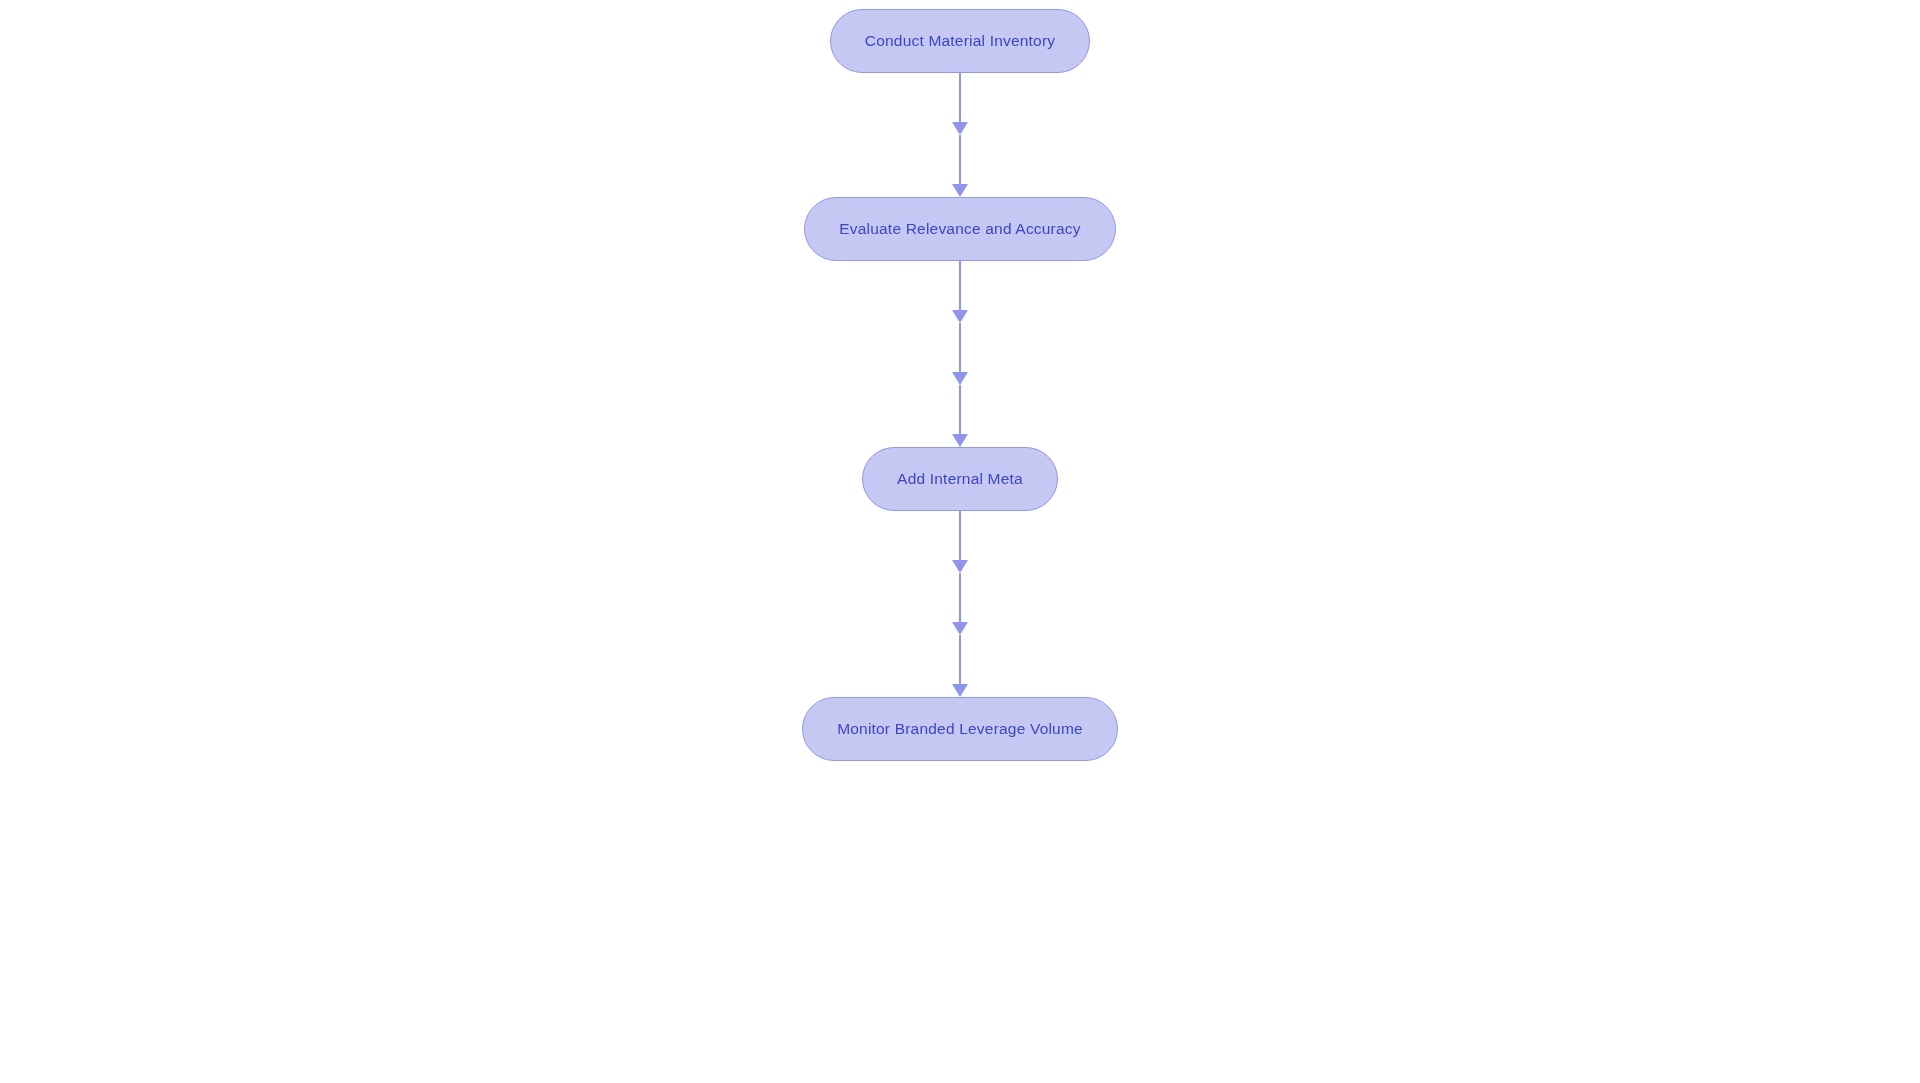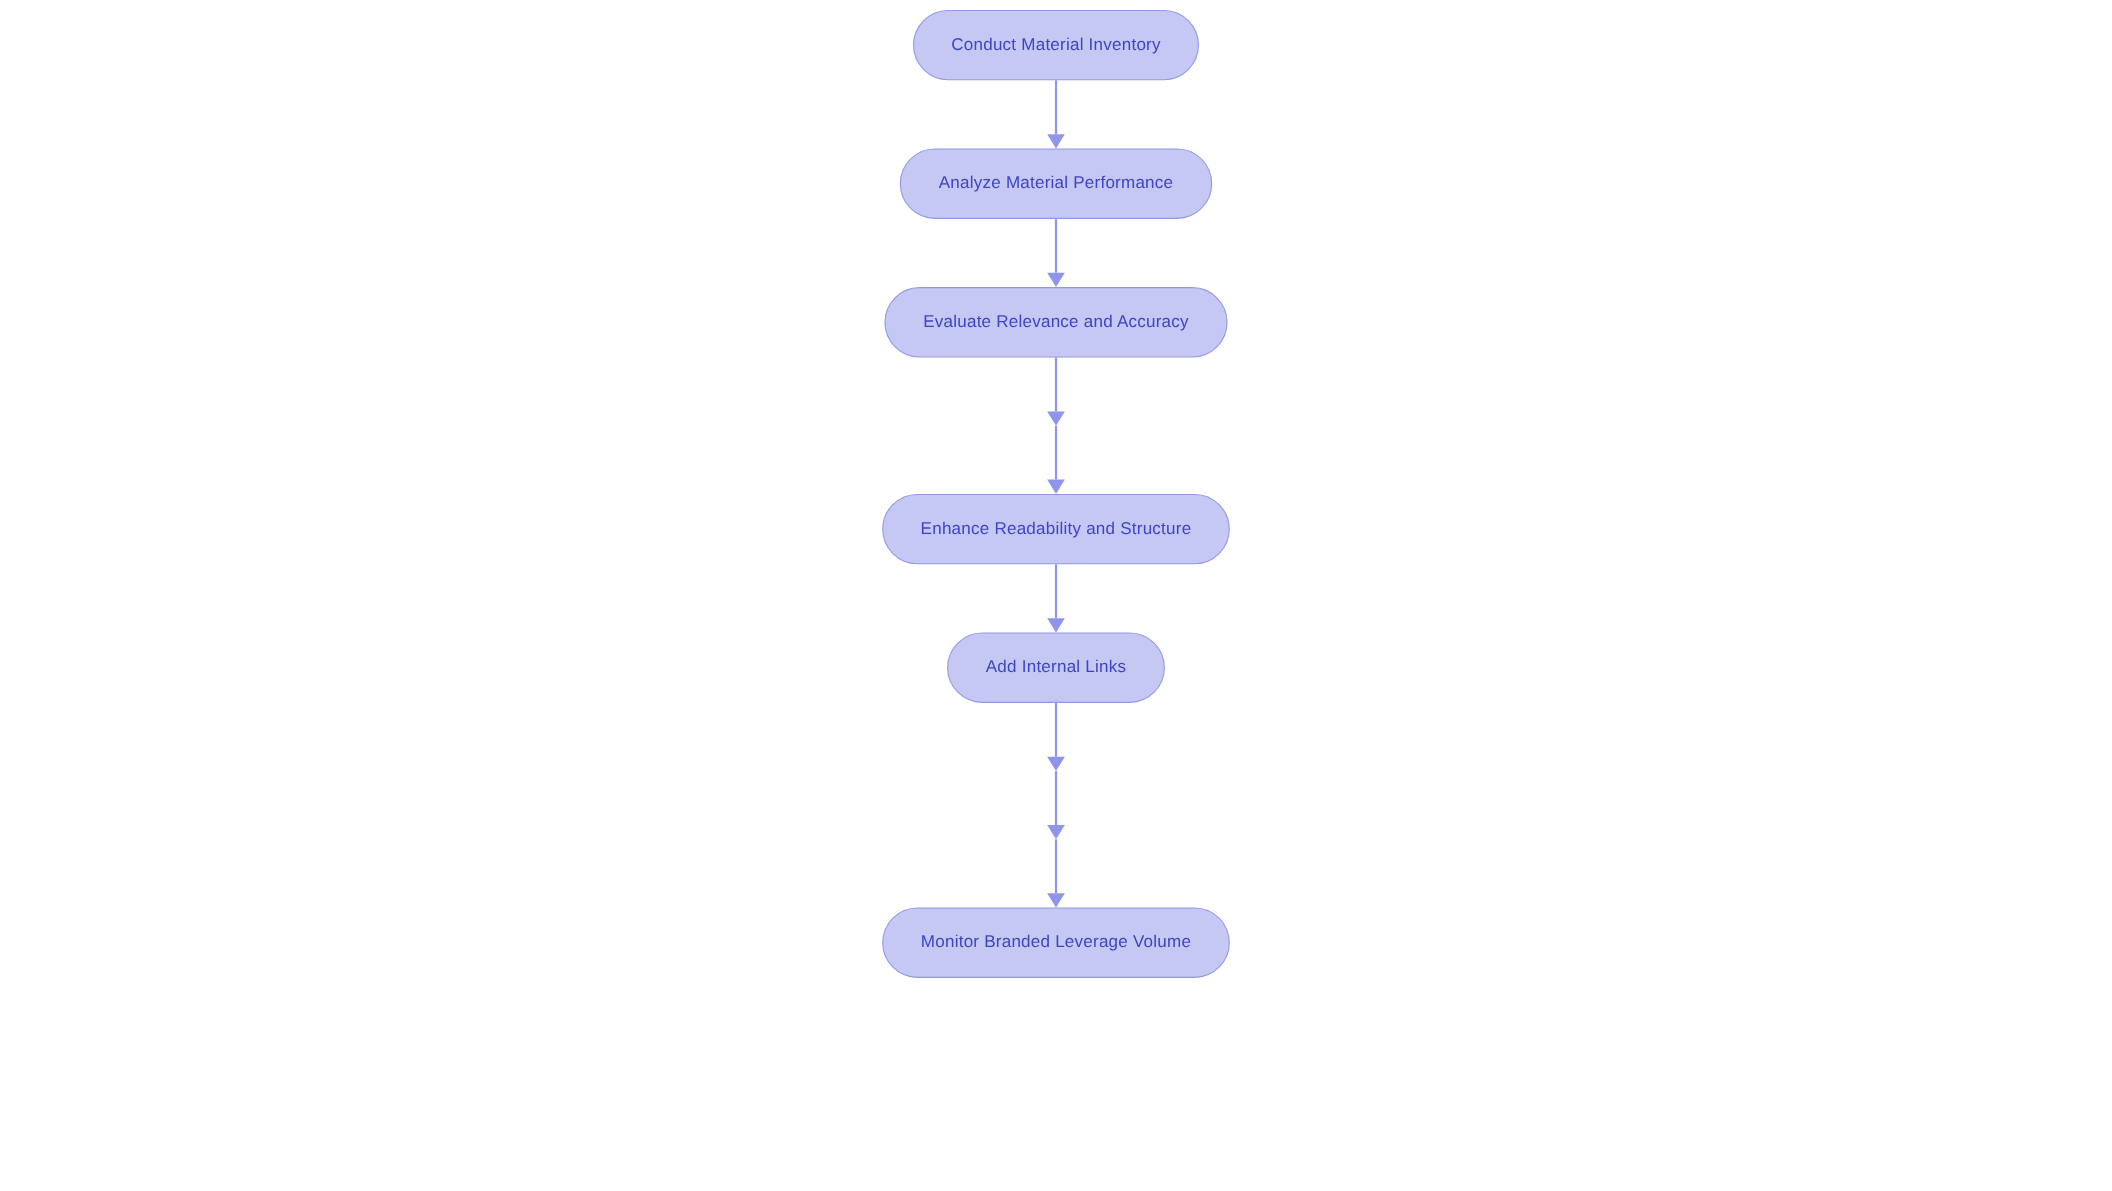--- a/index.html
+++ b/index.html
@@ -63,23 +63,20 @@
 
   <div class="flow-node">
     <span>Conduct Material Inventory</span>
   </div>
 
   <div class="flow-arrow">
     <div class="shaft"></div>
     <div class="head"></div>
   </div>
 
-  <div class="flow-node">
-    <span>Analyze Material Performance</span>
-  </div>
 
   <div class="flow-arrow">
     <div class="shaft"></div>
     <div class="head"></div>
   </div>
 
   <div class="flow-node">
     <span>Evaluate Relevance and Accuracy</span>
   </div>
 
@@ -87,31 +84,28 @@
     <div class="shaft"></div>
     <div class="head"></div>
   </div>
 
 
   <div class="flow-arrow">
     <div class="shaft"></div>
     <div class="head"></div>
   </div>
 
-  <div class="flow-node">
-    <span>Enhance Readability and Structure</span>
-  </div>
 
   <div class="flow-arrow">
     <div class="shaft"></div>
     <div class="head"></div>
   </div>
 
   <div class="flow-node">
-    <span>Add Internal Links</span>
+    <span>Add Internal Meta</span>
   </div>
 
   <div class="flow-arrow">
     <div class="shaft"></div>
     <div class="head"></div>
   </div>
 
 
   <div class="flow-arrow">
     <div class="shaft"></div>

